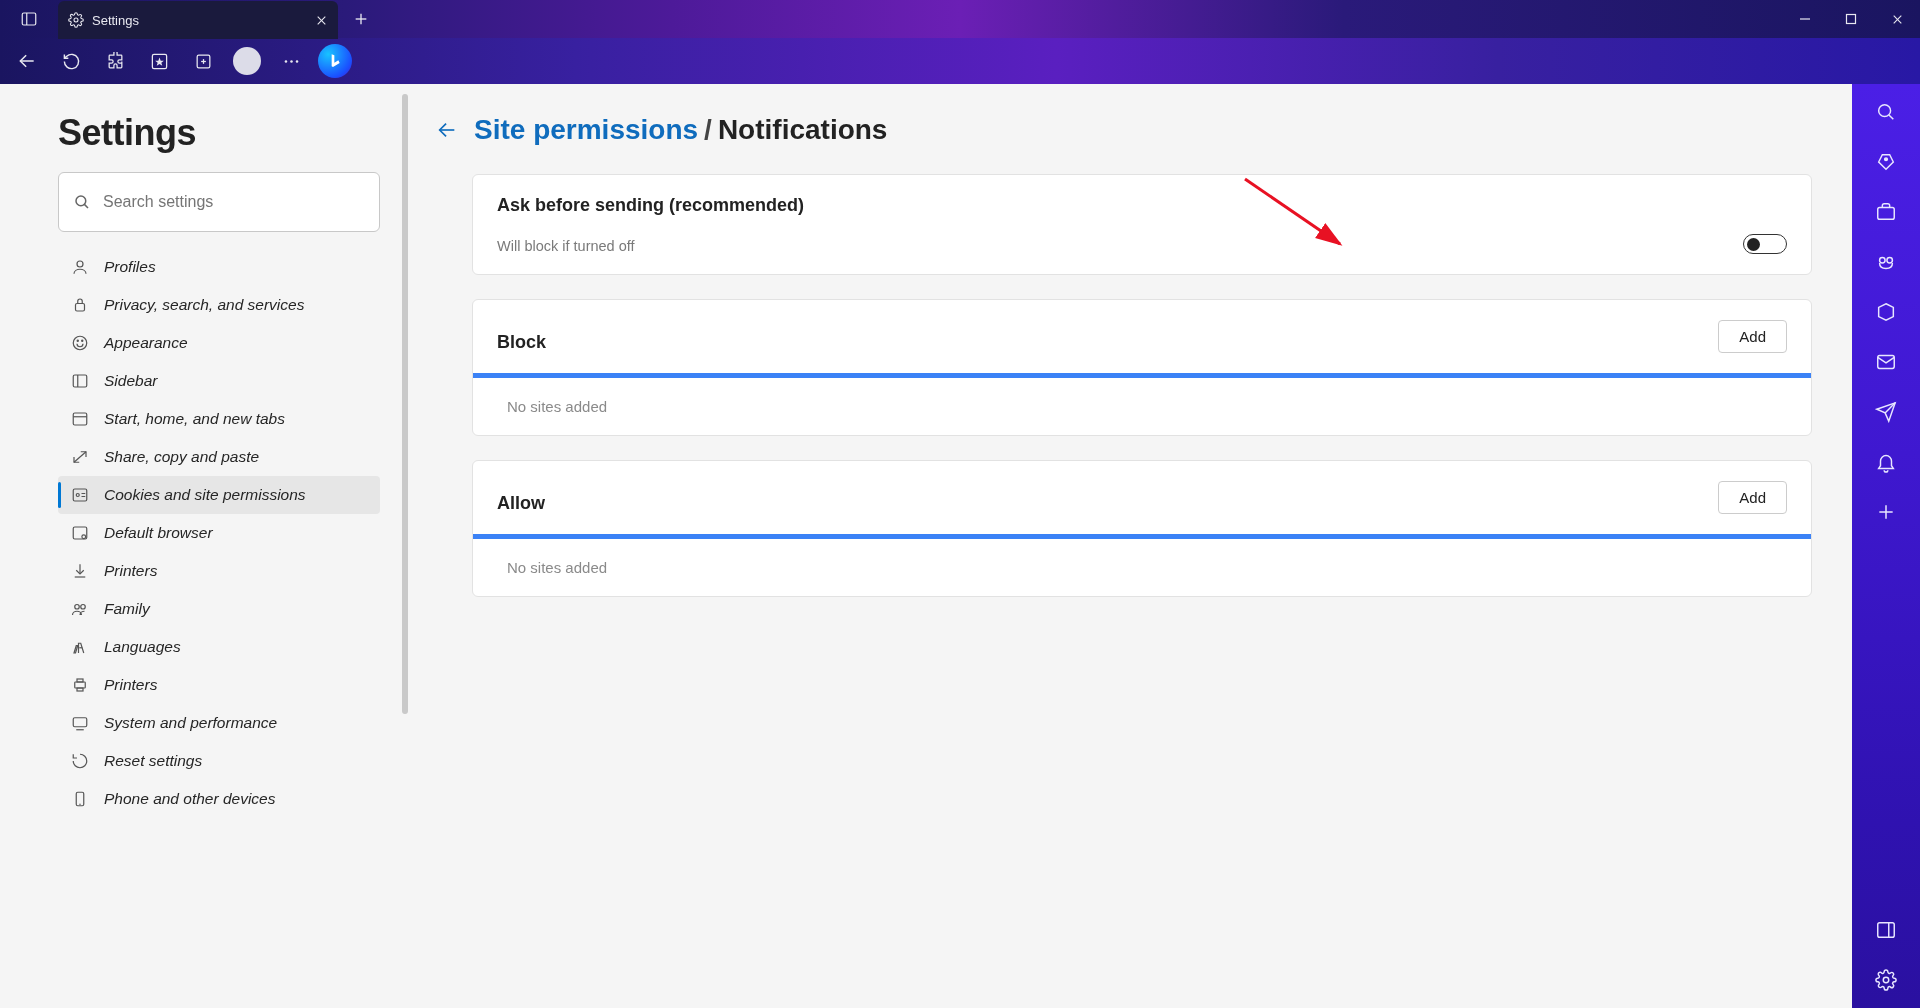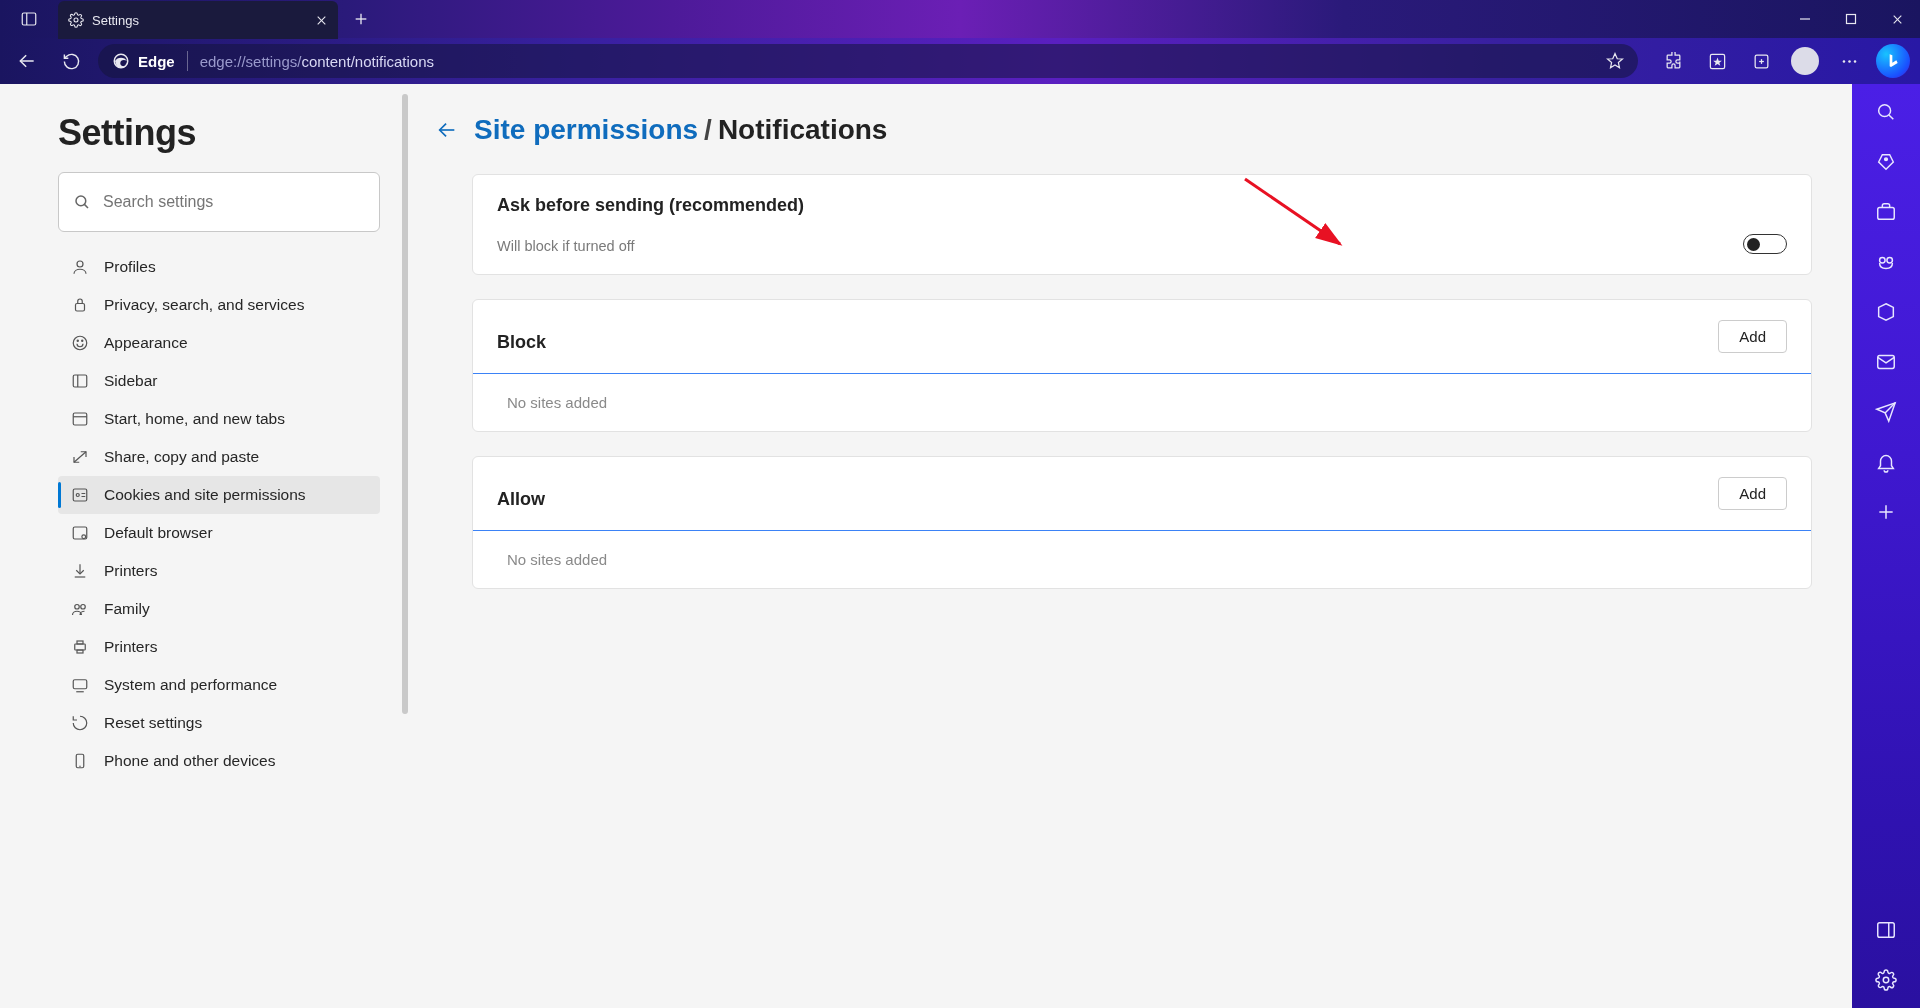--- a/index.html
+++ b/index.html
@@ -83,20 +83,21 @@
 .search-box {
   height: 60px; border: 1px solid #c8c8c8; border-radius:6px; background:#fff;
   display:flex; align-items:center; padding:0 14px; gap:12px; margin-bottom:16px;
 }
 .search-box input{ border:none; outline:none; font-size:16px; flex:1; background:transparent; color:#444;}
 .nav-list { display:flex; flex-direction:column; }
 .nav-item {
   height: 38px; display:flex; align-items:center; gap:14px;
   padding: 0 12px; border-radius:4px; color:#262626; font-size:15.5px;
   cursor:pointer;
+  font-style:italic;
 }
 .nav-item.active { background:#e6e6e6; position:relative;}
 .nav-item.active::before{ content:""; position:absolute; left:0; top:6px; bottom:6px; width:3px; background:#0078d4; border-radius:2px;}
 .nav-item .nicon{ width:20px; height:20px; display:flex; align-items:center; justify-content:center; color:#555;}
 
 
 .fake-scrollbar{ width:10px; display:flex; justify-content:center;}
 .fake-scrollbar .thumb{ width:6px; height:620px; background:#c9c9c9; border-radius:3px; margin-top:10px;}
 
 
@@ -105,21 +106,21 @@
 .breadcrumb-row .back{ color:#0f6cbd; }
 .breadcrumb { font-size:28px; font-weight:700; color:#222;}
 .breadcrumb a{ color:#0f6cbd; text-decoration:none; cursor:pointer;}
 .breadcrumb .slash{ color:#444; margin:0 6px;}
 
 .card{
   background:#fff; border:1px solid #e2e2e2; border-radius:6px;
   margin: 0 0 24px 36px;
 }
 .card-row{ padding:20px 24px; display:flex; align-items:flex-end; }
-.card-row + .card-row{ border-top:1px solid #3b82f6; }
+.card-row + .card-row{ border-top:5px solid #3b82f6; }
 .card-title{ font-size:18px; font-weight:600; color:#222; }
 .card-sub{ font-size:14.5px; color:#7a7a7a; margin-top:22px;}
 .toggle{
   margin-left:auto; width:44px; height:20px; border:1px solid #333; border-radius:10px;
   position:relative; background:#fff;
 }
 .toggle .knob{ position:absolute; left:3px; top:2.5px; width:13px; height:13px; border-radius:50%; background:#222;}
 .add-btn{
   margin-left:auto; border:1px solid #ccc; background:#fff; font-size:15px;
   padding: 7px 20px; border-radius:4px; color:#222; cursor:pointer;
@@ -189,38 +190,20 @@
         <polyline points="11 5 4 12 11 19"></polyline>
       </svg>
   </div>
   <div class="tb-btn">
     <svg width="19" height="19" viewBox="0 0 24 24" fill="none" stroke="currentColor" stroke-width="1.8">
         <path d="M3 12a9 9 0 1 0 3-6.7L3 8"></path>
         <polyline points="3 3 3 8 8 8"></polyline>
       </svg>
   </div>
 
-  <div class="omnibox">
-    <div class="edge-badge">
-      <svg width="18" height="18" viewBox="0 0 24 24">
-          <circle cx="12" cy="12" r="9" fill="none" stroke="#e8e8f0" stroke-width="2"></circle>
-          <path d="M4 12c3-6 13-6 16 0-3-2-9-2-9 3 0 4 5 5 8 3-2 4-10 5-13 0" fill="#e8e8f0"></path>
-        </svg>
-      <span>Edge</span>
-    </div>
-    <div class="sep"></div>
-    <div class="url">
-      <span class="dim">edge://settings/</span><span>content/notifications</span>
-    </div>
-    <span class="fav">
-      <svg width="18" height="18" viewBox="0 0 24 24" fill="none" stroke="currentColor" stroke-width="1.6">
-          <polygon points="12 2 15 9 22 9.3 16.5 14 18 21 12 17.3 6 21 7.5 14 2 9.3 9 9 12 2"></polygon>
-        </svg>
-    </span>
-  </div>
 
   <div class="tb-btn">
     <svg width="19" height="19" viewBox="0 0 24 24" fill="none" stroke="currentColor" stroke-width="1.6">
         <path d="M20 12v7a1 1 0 0 1-1 1h-5v-3a2 2 0 0 0-4 0v3H5a1 1 0 0 1-1-1v-5h3a2 2 0 0 0 0-4H4V5a1 1 0 0 1 1-1h5V1a2 2 0 0 1 4 0v3h5a1 1 0 0 1 1 1v5h-3a2 2 0 0 0 0 4h3z"></path>
       </svg>
   </div>
   <div class="tb-btn">
     <svg width="19" height="19" viewBox="0 0 24 24" fill="none" stroke="currentColor" stroke-width="1.6">
         <rect x="3" y="3" width="18" height="18" rx="2"></rect>
         <polygon points="12 7 13.5 11 17.5 11 14.3 13.5 15.5 17.5 12 15 8.5 17.5 9.7 13.5 6.5 11 10.5 11" fill="currentColor" stroke="none"></polygon>
@@ -358,20 +341,30 @@
                 <circle cx="8" cy="9" r="3"></circle>
                 <circle cx="16" cy="9" r="3"></circle>
                 <path d="M2 20c0-3 3-5 6-5s6 2 6 5M12 20c0-3 3-5 6-5"></path>
               </svg>
             </span>
             <span>Family</span>
           </div>
           <div class="nav-item">
             <span class="nicon">
               <svg width="18" height="18" viewBox="0 0 24 24" fill="none" stroke="currentColor" stroke-width="1.6">
+                <path d="M4 20l3-10h2l-3 10z"></path>
+                <path d="M10 20V7h3l4 13"></path>
+                <path d="M11 13h4"></path>
+              </svg>
+            </span>
+            <span>Languages</span>
+          </div>
+          <div class="nav-item">
+            <span class="nicon">
+              <svg width="18" height="18" viewBox="0 0 24 24" fill="none" stroke="currentColor" stroke-width="1.6">
                 <rect x="5" y="8" width="14" height="8" rx="1"></rect>
                 <rect x="8" y="4" width="8" height="4"></rect>
                 <rect x="8" y="16" width="8" height="4"></rect>
               </svg>
             </span>
             <span>Printers</span>
           </div>
           <div class="nav-item">
             <span class="nicon">
               <svg width="18" height="18" viewBox="0 0 24 24" fill="none" stroke="currentColor" stroke-width="1.6">

